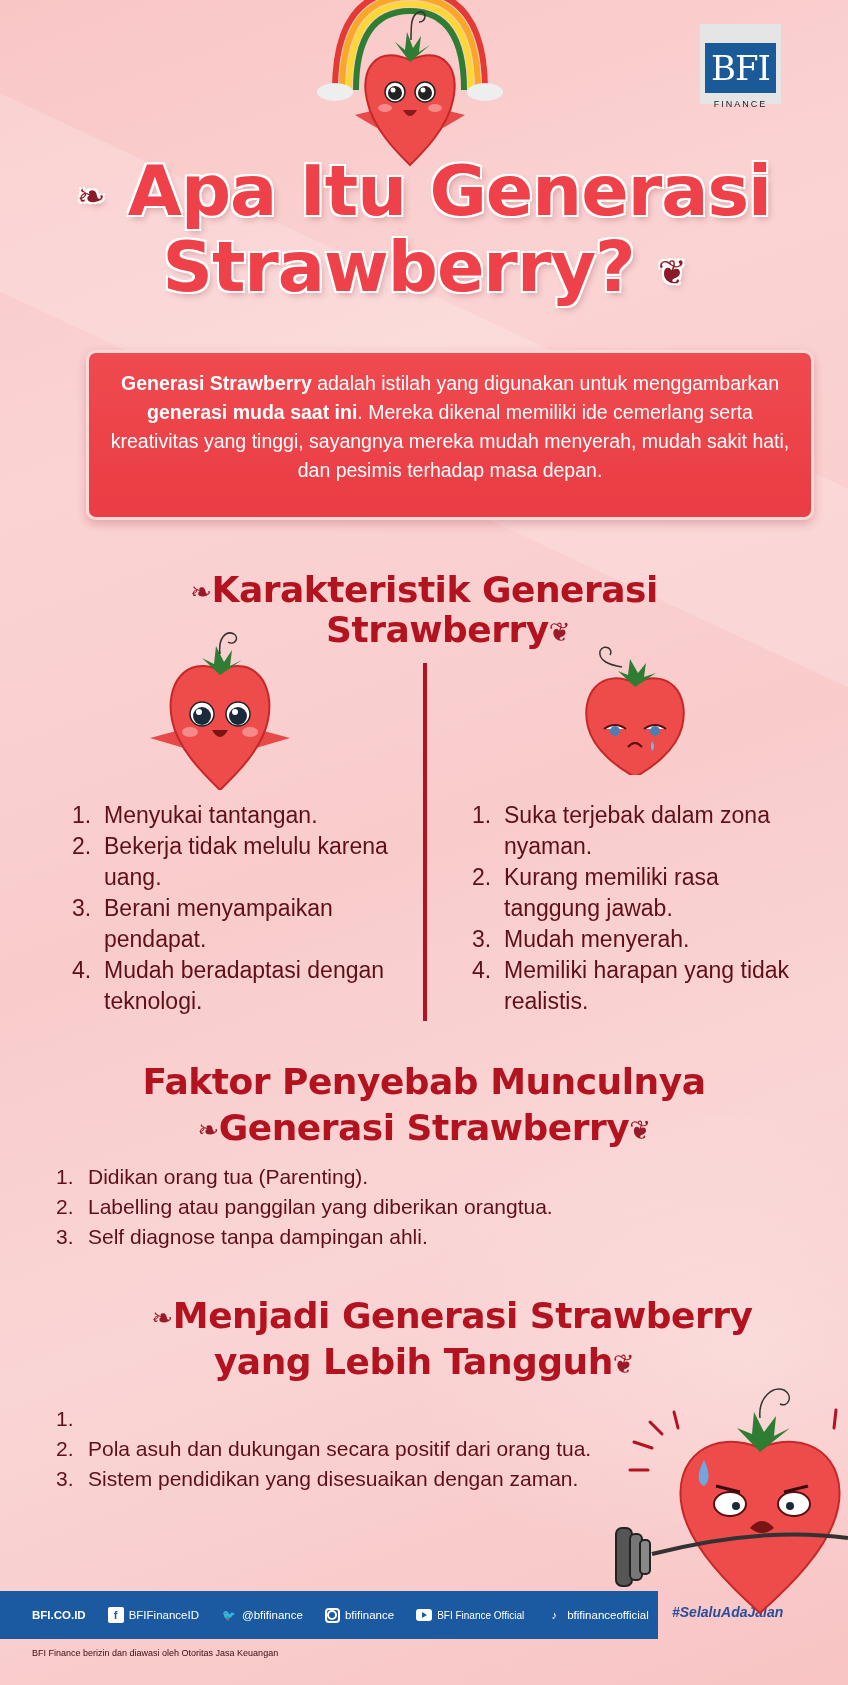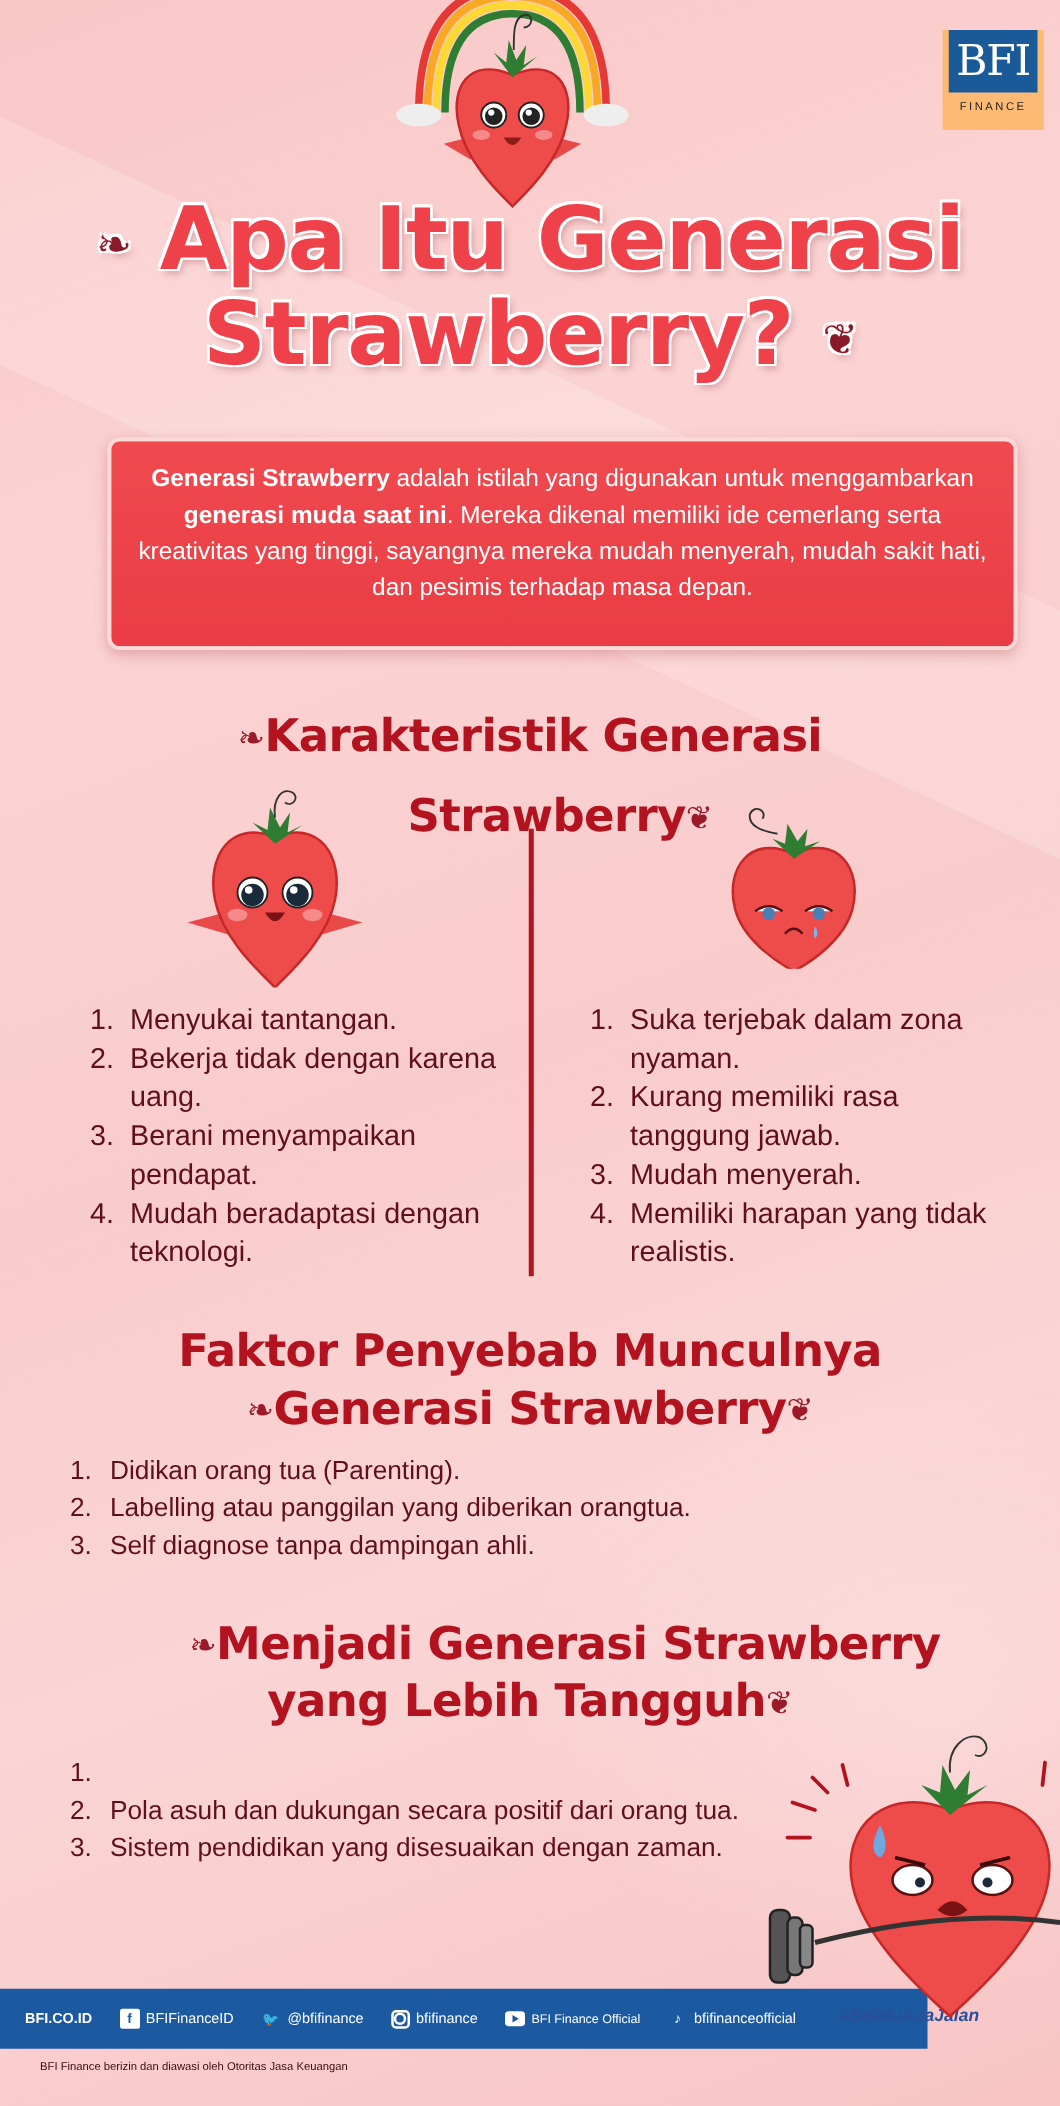--- a/index.html
+++ b/index.html
@@ -15,22 +15,22 @@
     background: rgba(255,255,255,0.18); transform: rotate(25deg); transform-origin: left top;
   }
   .bg-band2 {
     position: absolute; left: 400px; top: 1100px; width: 700px; height: 500px;
     background: radial-gradient(ellipse at center, rgba(255,255,255,0.25), rgba(255,255,255,0) 70%);
   }
   .abs { position: absolute; }
 
   
   .logo {
-    position: absolute; left: 754px; top: 24px; width: 81px; height: 80px;
-    background: #fdba74; padding: 0 5px;
+    position: absolute; left: 700px; top: 24px; width: 81px; height: 80px;
+    background: #e5e5e5; padding: 19px 5px;
   }
   .logo-box {
     width: 71px; height: 50px; background: #1b5a98; color: #fff;
     font-family: "DejaVu Serif", "Liberation Serif", serif;
     font-size: 34px; line-height: 50px; text-align: center; letter-spacing: -1px;
   }
   .logo-sub {
     font-size: 9px; letter-spacing: 2px; text-align: center; color: #222;
     font-family: "Liberation Sans", sans-serif; margin-top: 6px;
   }
@@ -74,24 +74,24 @@
   .list li { display: flex; }
   .list .num { width: 32px; flex: none; }
   .list.small { font-size: 21px; line-height: 30px; }
 
   .divider {
     position: absolute; left: 423px; top: 663px; width: 4px; height: 358px; background: #b3121f;
   }
 
   
   .footer-bar {
-    position: absolute; left: 0; top: 1591px; width: 742px; height: 48px;
+    position: absolute; left: 0; top: 1591px; width: 658px; height: 48px;
     background: #1b5aa0; display: flex; align-items: center;
     font-family: "Liberation Sans", sans-serif; color: #fff; font-size: 11.5px;
-    padding-left: 20px;
+    padding-left: 32px;
   }
   .f-item { display: flex; align-items: center; margin-right: 22px; white-space: nowrap; }
   .f-item b { font-weight: bold; }
   .f-ico {
     width: 16px; height: 16px; margin-right: 5px; display: inline-flex; align-items: center; justify-content: center;
     font-size: 11px; font-weight: bold;
   }
   .ico-fb { background: #fff; color: #1b5aa0; border-radius: 2px; }
   .ico-ig { border: 2px solid #fff; border-radius: 4px; width: 15px; height: 15px; }
   .ico-ig::after { content: ""; width: 6px; height: 6px; border: 2px solid #fff; border-radius: 50%; }
@@ -150,21 +150,21 @@
   <span class="swirl" style="font-size:34px;color:#8b1a28;">❦</span>
 </div>
 
 <div class="intro-box">
   <b>Generasi Strawberry</b><span> adalah istilah yang digunakan untuk menggambarkan </span><b>generasi muda saat ini</b><span>. Mereka dikenal memiliki ide cemerlang serta kreativitas yang tinggi, sayangnya mereka mudah menyerah, mudah sakit hati, dan pesimis terhadap masa depan.</span>
 </div>
 
 <div class="sec-title" style="top:568px;">
   <span class="swirl">❧</span><span>Karakteristik Generasi</span>
 </div>
-<div class="sec-title" style="top:632px;padding-left:48px;">
+<div class="sec-title" style="top:608px;padding-left:48px;">
   <span>Strawberry</span><span class="swirl">❦</span>
 </div>
 
 <svg class="abs" style="left:140px; top:630px;" width="160" height="160" viewBox="0 0 160 160">
   <path d="M10 108 L40 100 L44 118 Z" fill="#e84a4a"></path>
     <path d="M150 108 L120 100 L116 118 Z" fill="#e84a4a"></path>
   <path d="M80 40 C45 25 25 55 32 90 C38 120 65 145 80 160 C95 145 122 120 128 90 C135 55 115 25 80 40 Z" fill="#ee4b4b" stroke="#c62828" stroke-width="2"></path>
   <path d="M80 45 L62 28 L74 34 L76 16 L84 32 L92 20 L90 36 L102 30 Z" fill="#2e7d32"></path>
   <path d="M80 24 C78 8 86 0 94 4 C100 8 94 16 88 12" fill="none" stroke="#333" stroke-width="1.5"></path>
   <circle cx="62" cy="84" r="12" fill="#fff" stroke="#222" stroke-width="1.5"></circle>
@@ -192,21 +192,21 @@
 
 <div class="divider"></div>
 
 <ul class="list" style="left:72px; top:800px; width:340px;">
   <li>
       <span class="num">1.</span>
       <span>Menyukai tantangan.</span>
     </li>
   <li>
       <span class="num">2.</span>
-      <span>Bekerja tidak dengan karena uang.</span>
+      <span>Bekerja tidak melulu karena uang.</span>
     </li>
   <li>
       <span class="num">3.</span>
       <span>Berani menyampaikan pendapat.</span>
     </li>
   <li>
       <span class="num">4.</span>
       <span>Mudah beradaptasi dengan teknologi.</span>
     </li>
 </ul>

